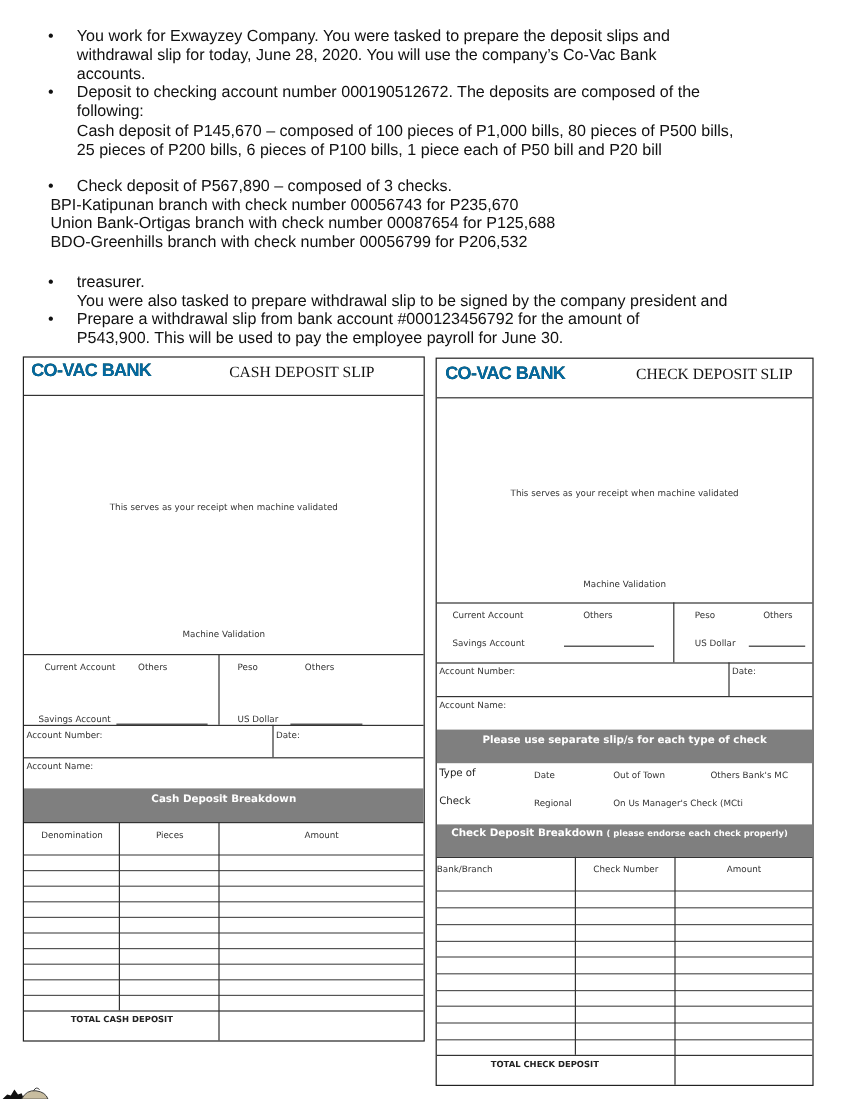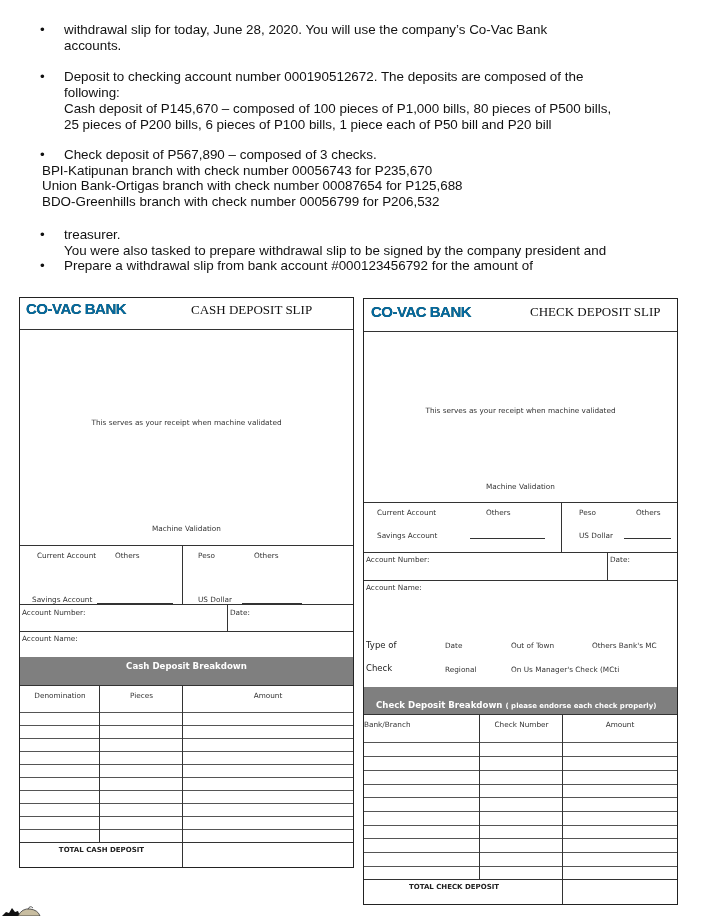--- a/index.html
+++ b/index.html
@@ -22,20 +22,21 @@
   .rowline { position:absolute; height:0; border-top:1.3px solid #555; }
   .mascot { position:absolute; left:0; top:902px; width:44px; height:14px; }
 </style>
 </head>
 <body>
 
 <div class="instr">
 
   <span class="bul" style="top:22px">•</span>
   <div class="bt" style="top:22px">
+    <div>You work for Exwayzey Company. You were tasked to prepare the deposit slips and</div>
     <div>withdrawal slip for today, June 28, 2020. You will use the company’s Co-Vac Bank</div>
     <div>accounts.</div>
   </div>
 
   <span class="bul" style="top:69px">•</span>
   <div class="bt" style="top:69px">
     <div>Deposit to checking account number 000190512672. The deposits are composed of the</div>
     <div>following:</div>
     <div>Cash deposit of P145,670 – composed of 100 pieces of P1,000 bills, 80 pieces of P500 bills,</div>
     <div>25 pieces of P200 bills, 6 pieces of P100 bills, 1 piece each of P50 bill and P20 bill</div>
@@ -51,20 +52,21 @@
 
   <span class="bul" style="top:227px">•</span>
   <div class="bt" style="top:227px">
     <div>treasurer.</div>
     <div>You were also tasked to prepare withdrawal slip to be signed by the company president and</div>
   </div>
 
   <span class="bul" style="top:258px">•</span>
   <div class="bt" style="top:258px">
     <div>Prepare a withdrawal slip from bank account #000123456792 for the amount of</div>
+    <div>P543,900. This will be used to pay the employee payroll for June 30.</div>
   </div>
 </div>
 
 <div class="slip" style="left:19px; top:297px; width:335px; height:571px;">
 
   <div class="logo" style="left:6px; top:2px;">CO-VAC BANK</div>
   <div class="title" style="left:171px; top:4px;">CASH DEPOSIT SLIP</div>
   <div class="hl" style="left:0; top:31px; width:333px;"></div>
 
   <div class="small" style="left:0; width:333px; text-align:center; top:120px;">This serves as your receipt when machine validated</div>
@@ -140,30 +142,31 @@
   <div class="small" style="left:2px; top:256px;">Account Number:</div>
   <div class="cell" style="left:0; top:253px; width:243px; height:28px;"></div>
   <div class="vl" style="left:243px; top:253px; height:28px;"></div>
   <div class="small" style="left:246px; top:256px;">Date:</div>
   <div class="cell" style="left:244px; top:253px; width:69px; height:28px;"></div>
   <div class="hl" style="left:0; top:281px; width:313px;"></div>
 
   <div class="small" style="left:2px; top:284px;">Account Name:</div>
   <div class="cell" style="left:0; top:281px; width:313px; height:28px;"></div>
 
+  <div class="graybar" style="left:0; top:309px; width:313px; height:28px; padding-top:4px;">Please use separate slip/s for  each type  of  check</div>
 
   <div class="lbl" style="left:2px; top:341px;">Type of</div>
   <div class="lbl" style="left:2px; top:364px;">Check</div>
   <div class="small" style="left:81px; top:342px;">Date</div>
   <div class="small" style="left:147px; top:342px;">Out of Town</div>
   <div class="small" style="left:228px; top:342px;">Others Bank's MC</div>
   <div class="small" style="left:81px; top:366px;">Regional</div>
   <div class="small" style="left:147px; top:366px;">On Us Manager's Check (MCti</div>
 
-  <div class="graybar" style="left:0; top:388px; width:313px; height:27px; padding-top:13px; text-align:left; padding-left:12px;">
+  <div class="graybar" style="left:0; top:388px; width:313px; height:27px; padding-top:3px; text-align:left; padding-left:12px;">
     <span>Check Deposit Breakdown</span>
     <span style="font-size:7px;">( please endorse each check properly)</span>
   </div>
 
   <div class="hl" style="left:0; top:415px; width:313px;"></div>
   <div class="small" style="left:0; width:116px; text-align:left; top:421px;">Bank/Branch</div>
   <div class="small" style="left:116px; width:83px; text-align:center; top:421px;">Check Number</div>
   <div class="small" style="left:199px; width:114px; text-align:center; top:421px;">Amount</div>
 
   <div class="rowline" style="left:0; top:443px; width:313px;"></div>

